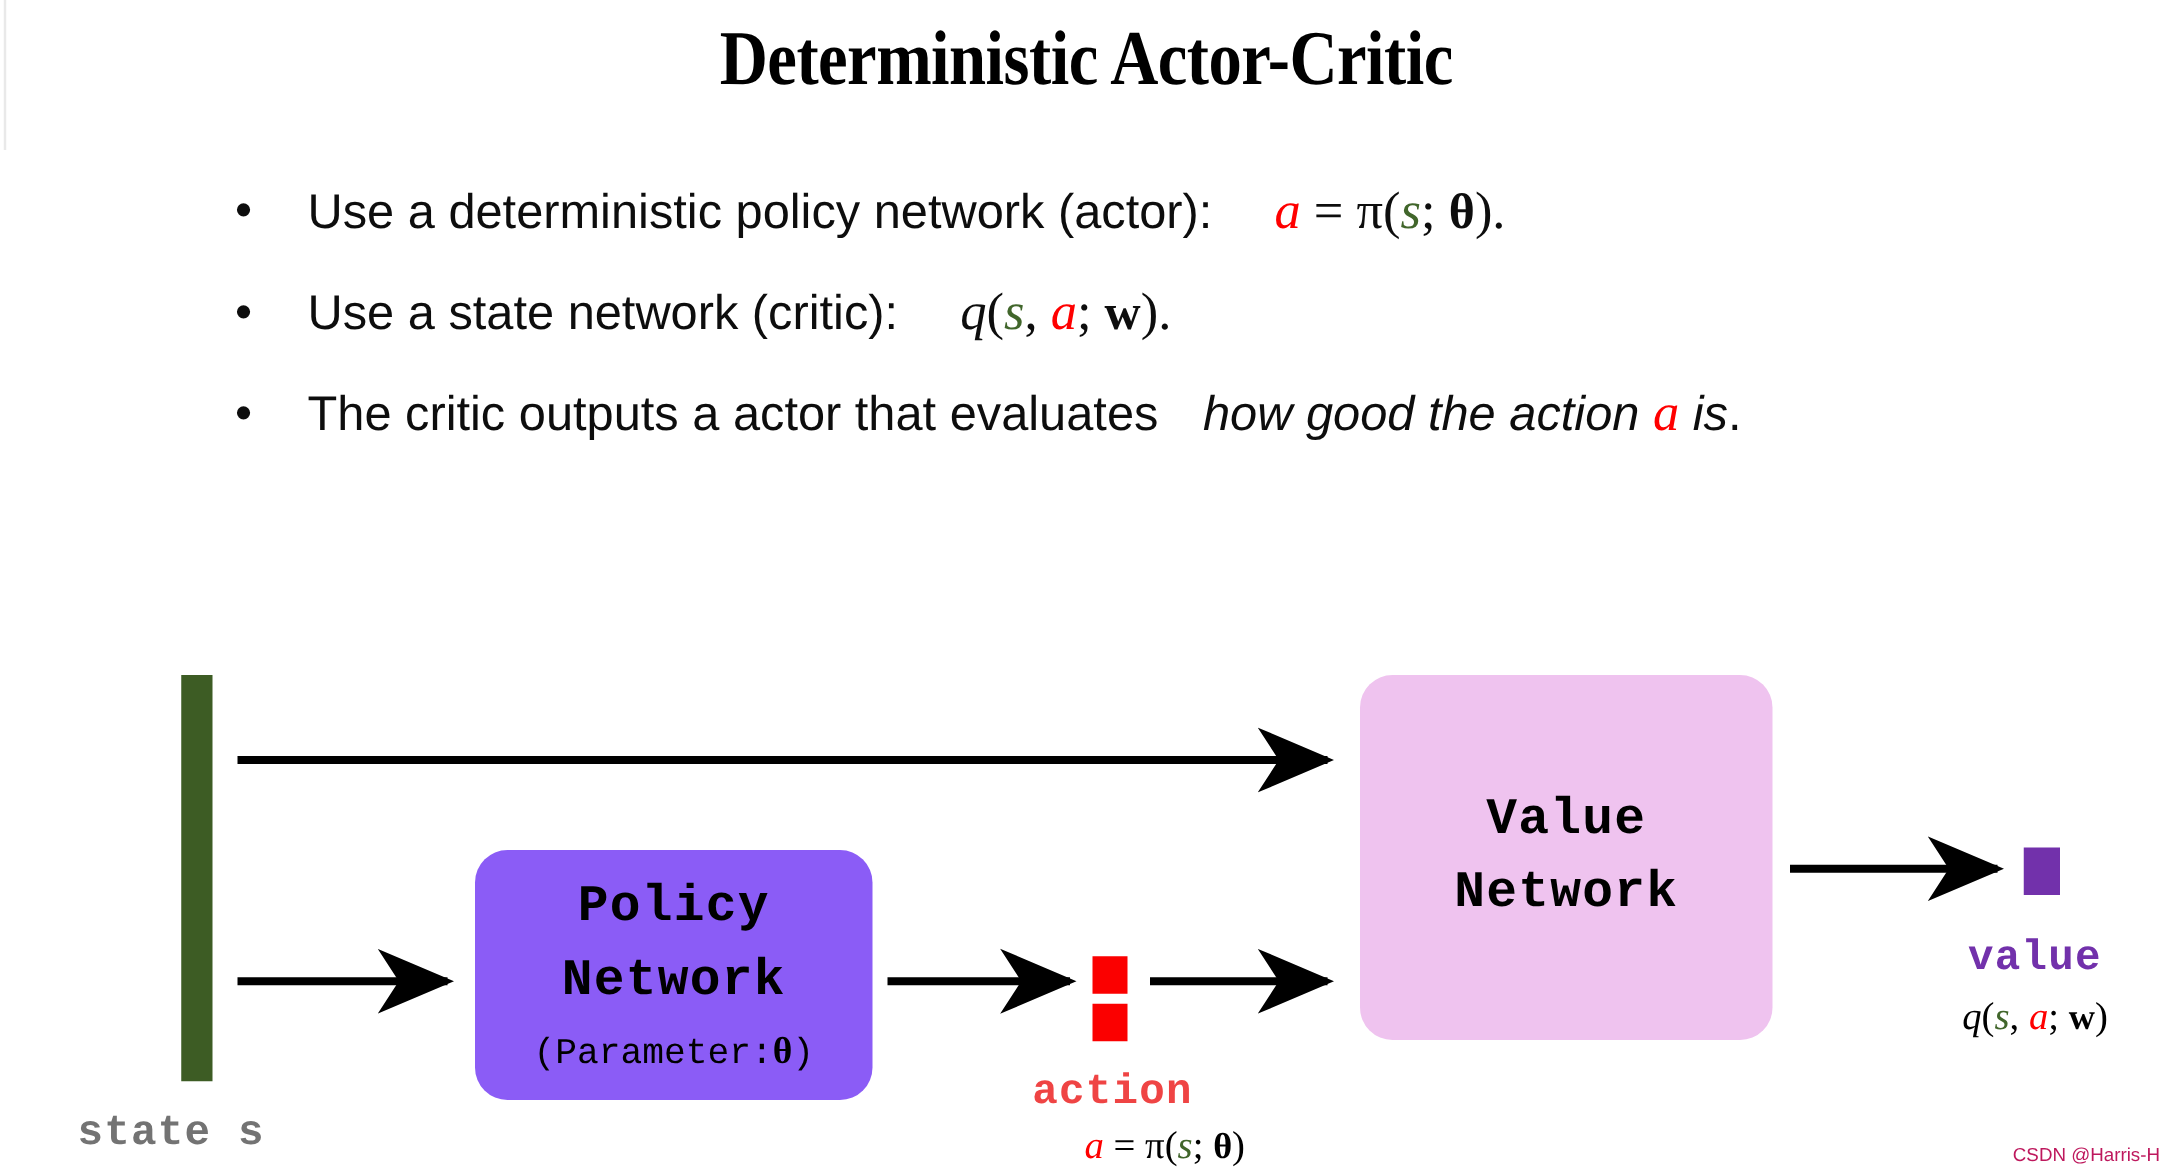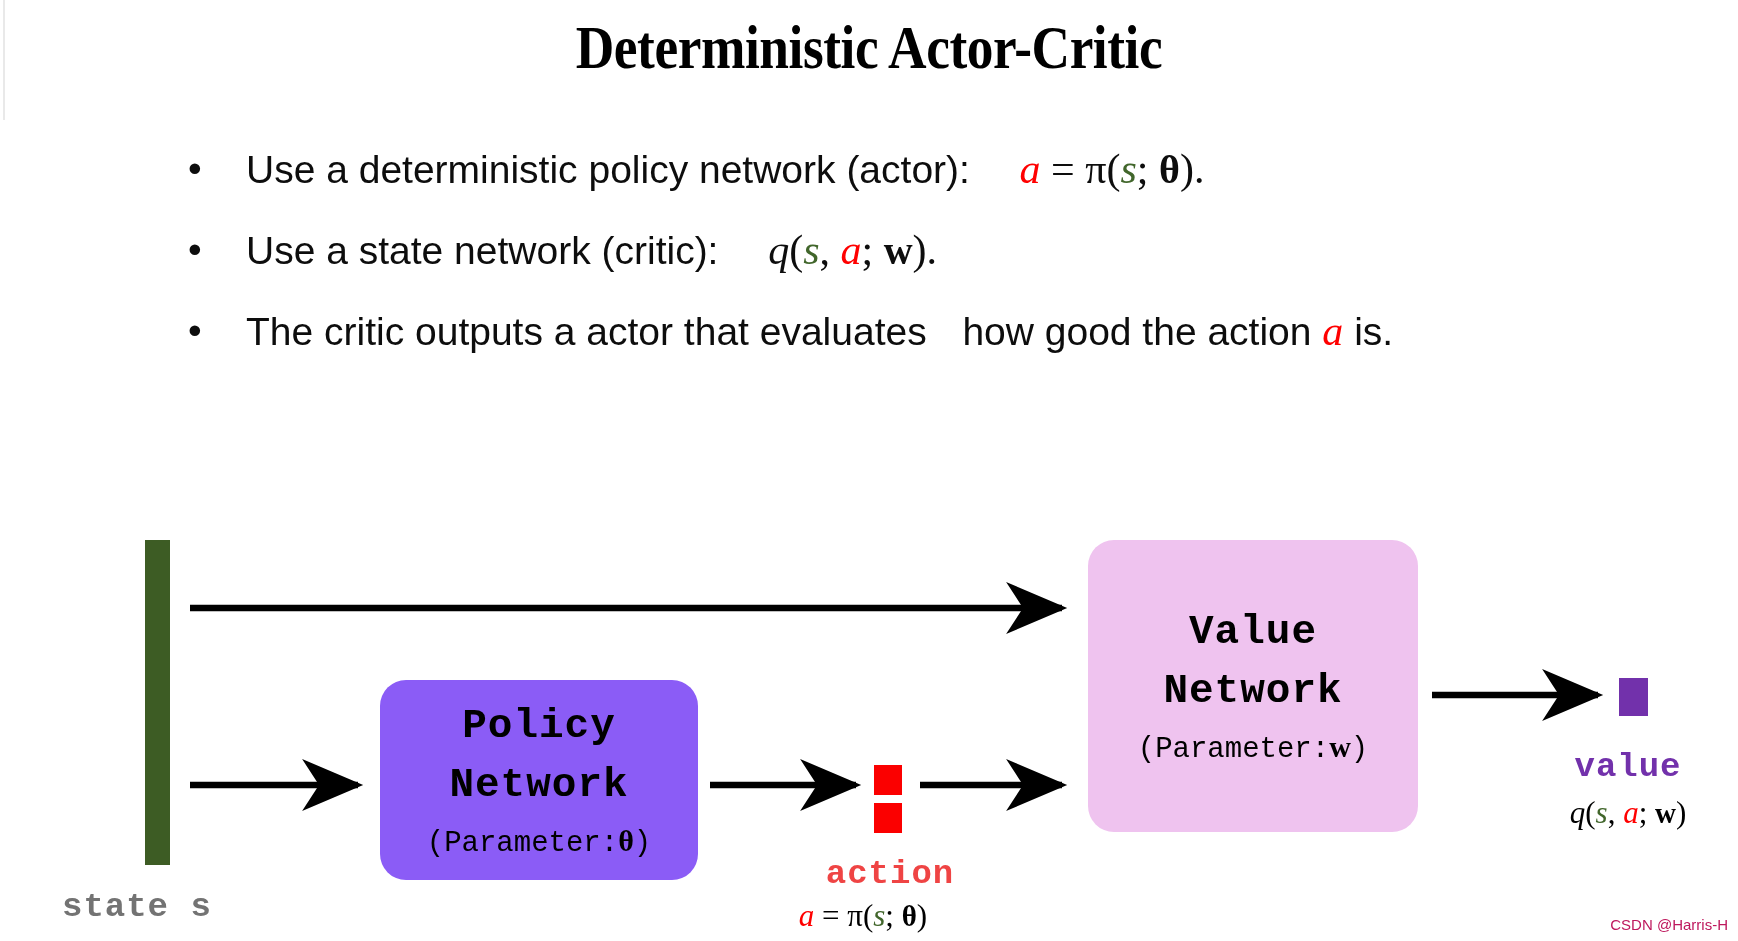--- a/index.html
+++ b/index.html
@@ -77,21 +77,21 @@
     font-size: 42px;
   }
   .m-bold {
     font-family: "Liberation Serif", serif;
     font-style: normal;
     font-weight: bold;
     font-size: 40px;
   }
   .var-a { color: #ff0000; }
   .var-s { color: #41662b; }
-  .italic-phrase { }
+  .italic-phrase { font-style: italic; }
 
   
   .diagram { position: absolute; left: 0; top: 0; width: 1738px; height: 941px; }
 
   .state-bar {
     position: absolute;
     left: 145px; top: 540px;
     width: 25px; height: 325px;
     background: #3d5c24;
   }
@@ -170,23 +170,23 @@
     text-align: center;
     font-family: "Liberation Mono", monospace;
     font-weight: bold;
     font-size: 34px;
     color: #ef4444;
     letter-spacing: 1px;
     white-space: nowrap;
   }
   .action-formula {
     position: absolute;
-    left: 763px; top: 898px;
+    left: 796px; top: 898px;
     width: 200px;
-    text-align: center;
+    text-align: right;
     white-space: nowrap;
   }
   .action-formula .m, .action-formula .m-up { font-size: 31px; }
   .action-formula .m-bold { font-size: 29px; }
 
   
   .value-square {
     position: absolute;
     left: 1619px; top: 678px;
     width: 29px; height: 38px;
@@ -290,21 +290,20 @@
 
   <div class="net-box policy-box">
     <div class="net-title">Policy</div>
     <div class="net-title">Network</div>
     <div class="net-param"><span>(Parameter:</span><span class="pbold">θ</span><span>)</span></div>
   </div>
 
   <div class="net-box value-box">
     <div class="net-title">Value</div>
     <div class="net-title">Network</div>
-    <div class="net-param"><span>(Parameter:</span><span class="pbold">w</span><span>)</span></div>
   </div>
 
   <div class="action-marker">
     <div class="blk top"></div>
     <div class="blk bot"></div>
   </div>
   <div class="action-label">action</div>
   <div class="action-formula"><span class="m var-a">a</span><span class="m-up"> = </span><span class="m-up">π(</span><span class="m var-s">s</span><span class="m-up">; </span><span class="m-bold">θ</span><span class="m-up">)</span></div>
 
   <div class="value-square"></div>

